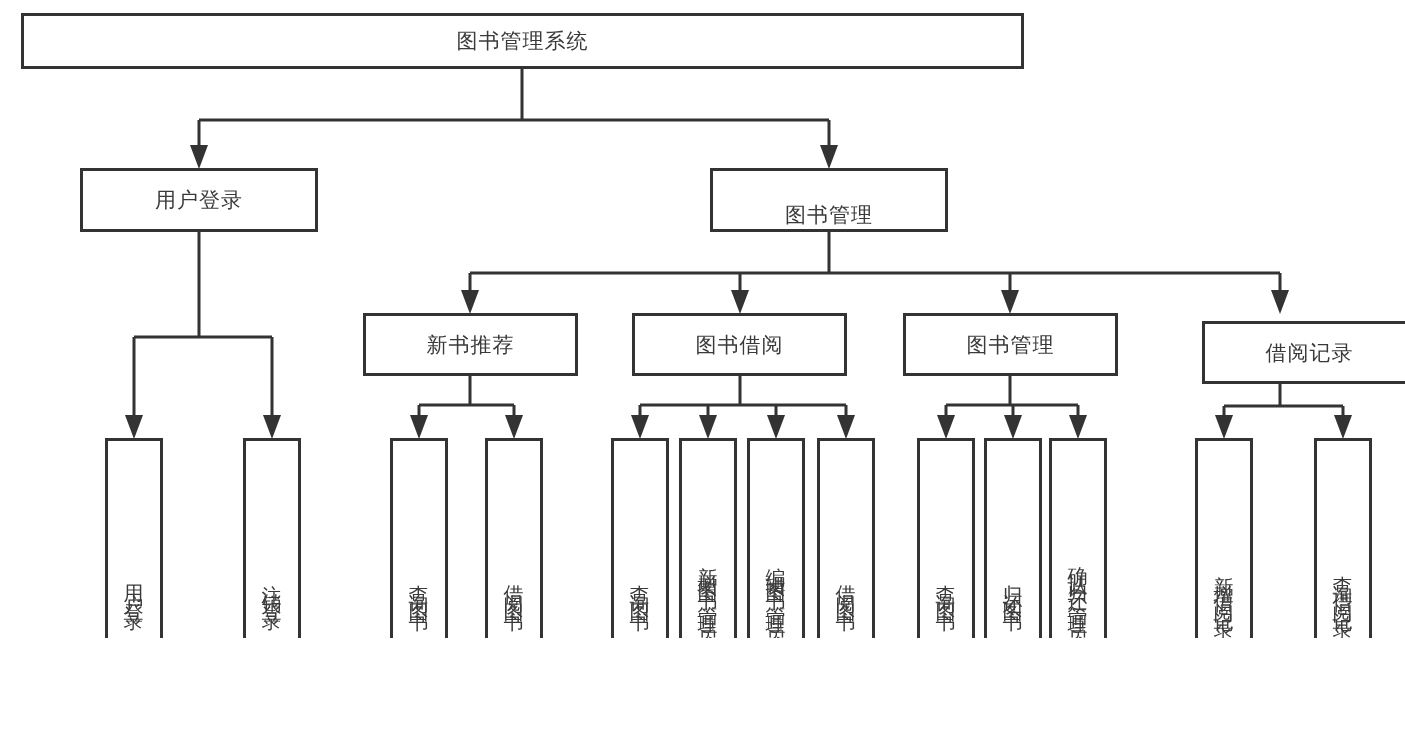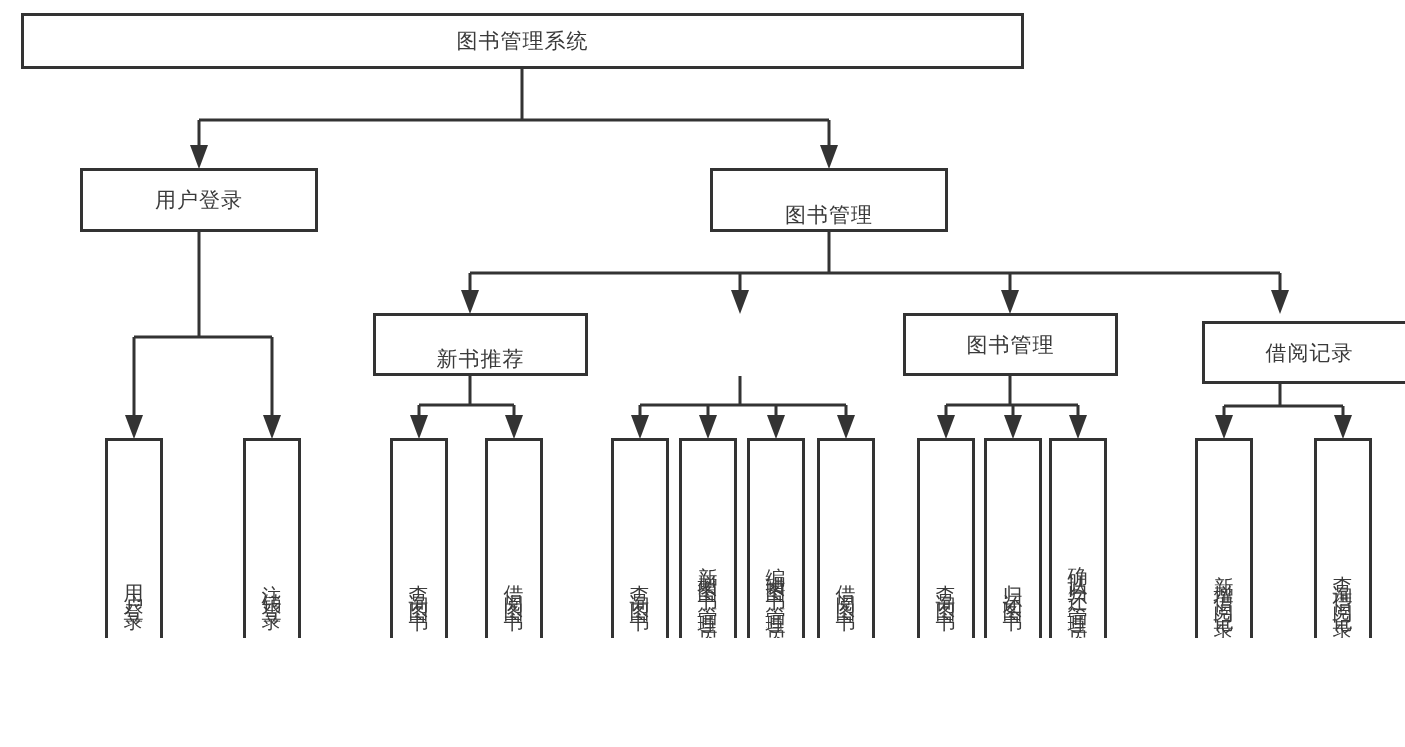--- a/index.html
+++ b/index.html
@@ -110,22 +110,25 @@
     <span>图书管理系统</span>
   </div>
 
   <div class="node node-h" style="left:80px;top:168px;width:238px;height:64px;">
     <span>用户登录</span>
   </div>
   <div class="node node-h" style="left:710px;top:168px;width:238px;height:64px;align-items:flex-end;">
     <span>图书管理</span>
   </div>
 
-  <div class="node node-h" style="left:373px;top:313px;width:215px;height:63px;align-items:flex-end;">
+  <div class="node node-h" style="left:363px;top:313px;width:215px;height:63px;">
     <span>新书推荐</span>
+  </div>
+  <div class="node node-h" style="left:632px;top:313px;width:215px;height:63px;">
+    <span>图书借阅</span>
   </div>
   <div class="node node-h" style="left:903px;top:313px;width:215px;height:63px;">
     <span>图书管理</span>
   </div>
   <div class="node node-h" style="left:1173px;top:321px;width:215px;height:63px;margin-left:29px;">
     <span>借阅记录</span>
   </div>
 
   <div class="node node-v" style="left:105px;top:438px;width:58px;height:297px;">
     <span class="vtext">用户登录</span>

